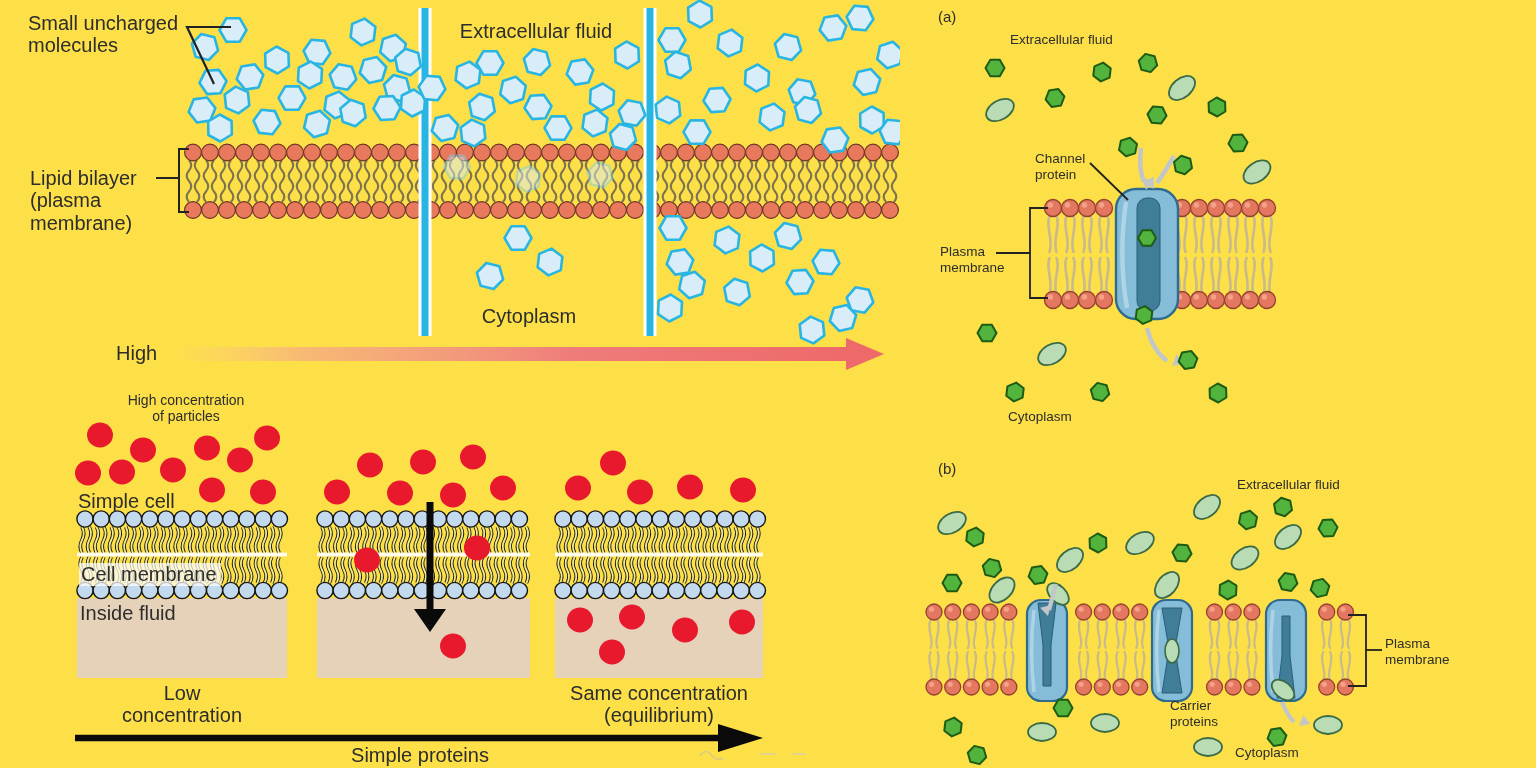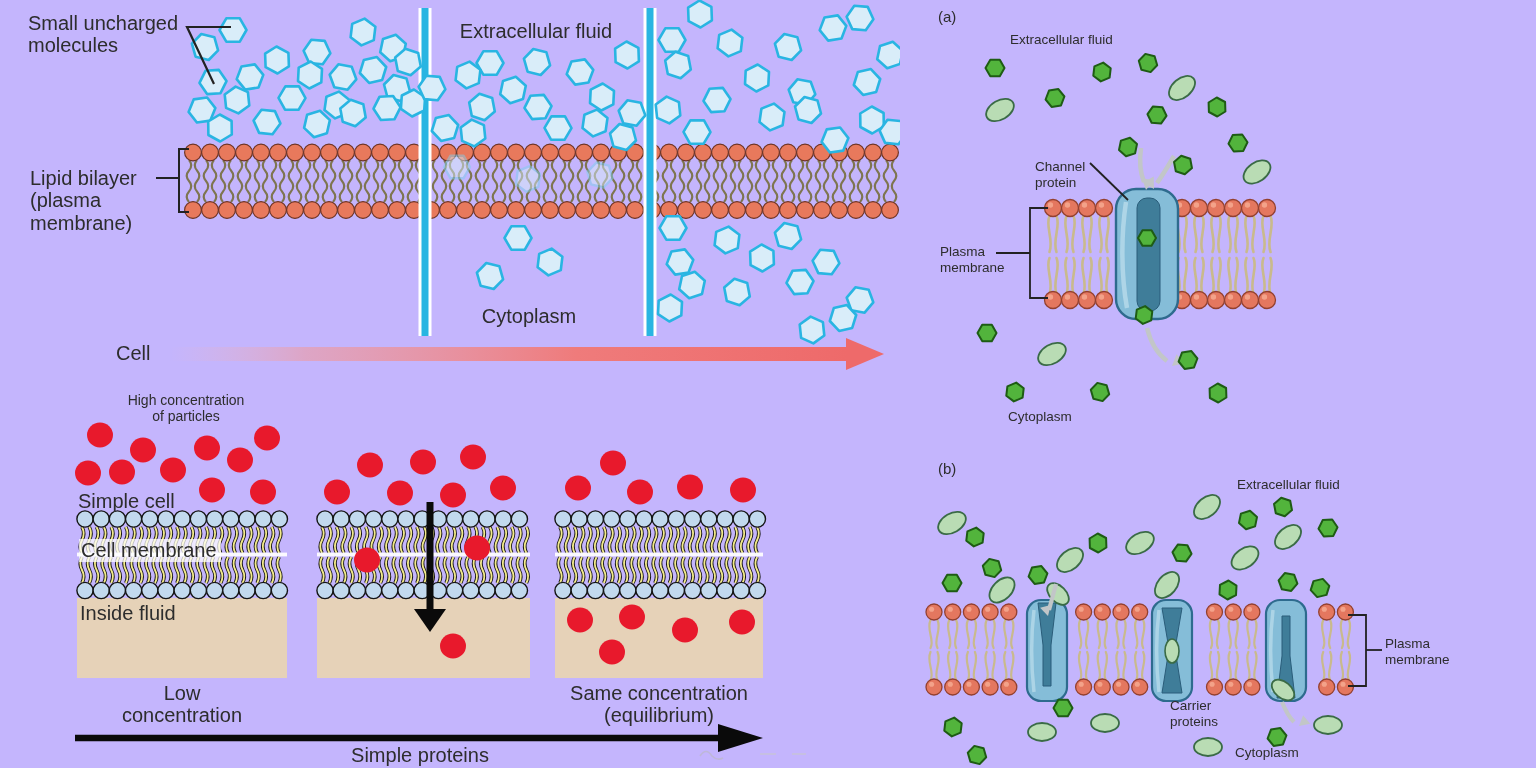--- a/index.html
+++ b/index.html
@@ -1,23 +1,23 @@
 <!DOCTYPE html>
 <html><head>
 <meta charset="utf-8">
 <style>
   html,body{margin:0;padding:0;background:#fff;}
-  #stage{position:relative;width:1536px;height:768px;background:#c4b5fd;overflow:hidden;
+  #stage{position:relative;width:1536px;height:768px;background:#fde047;overflow:hidden;
          font-family:"Liberation Sans",sans-serif;}
   .region{position:absolute;}
   svg{position:absolute;left:0;top:0;display:block;}
   .lbl{position:absolute;color:#2d2d2d;font-size:20px;line-height:1.12;white-space:pre-line;z-index:5;}
   .lbl.center{transform:translateX(-50%);text-align:center;}
   .lbl.sm{font-size:13.5px;line-height:1.2;}
-  .lbl.hl{background:rgba(255,255,255,.72);padding:0 4px 1px 2px;}
+  .lbl.hl{background:rgba(255,255,255,.72);padding:0 4px 1px 2px;margin-top:24px;}
 </style>
 </head>
 <body>
 <div id="stage">
 
 <div class="region" style="left:0;top:0;width:900px;height:390px">
   <svg id="svgA" width="900" height="390" viewBox="0 0 900 390">
         <g>
           <path d="M 189 160 q 4.5 5.25 0 10.5 q -4.5 5.25 0 10.5 q 4.5 5.25 0 10.5 q -4.5 5.25 0 10.5" stroke="#7e7550" stroke-width="2.1" fill="none"></path>
           <path d="M 197 160 q -4.5 5.25 0 10.5 q 4.5 5.25 0 10.5 q -4.5 5.25 0 10.5 q 4.5 5.25 0 10.5" stroke="#7e7550" stroke-width="2.1" fill="none"></path>
@@ -303,21 +303,21 @@
           <polygon points="846,338 884,354 846,370" fill="#ee6a6a"></polygon>
         </g>
       </svg>
   <div class="lbl" style="left:28px;top:12px">Small uncharged
 molecules</div>
   <div class="lbl center" style="left:536px;top:20px">Extracellular fluid</div>
   <div class="lbl" style="left:30px;top:167px">Lipid bilayer
 (plasma
 membrane)</div>
   <div class="lbl center" style="left:529px;top:305px">Cytoplasm</div>
-  <div class="lbl" style="left:116px;top:342px">Cell</div>
+  <div class="lbl" style="left:116px;top:342px">High</div>
 </div>
 
 <div class="region" style="left:0;top:390px;width:900px;height:378px">
   <svg id="svgB" width="900" height="378" viewBox="0 0 900 378">
         <g>
           <rect x="77" y="208" width="210" height="80" fill="#e6d2b8"></rect>
           <path d="M 82 137 q 3.4 6.5 0 13 q -3.4 6.5 0 13" stroke="#151515" stroke-width="3.6" fill="none"></path>
           <path d="M 82 137 q 3.4 6.5 0 13 q -3.4 6.5 0 13" stroke="#f2ea8a" stroke-width="1.9" fill="none"></path>
           <path d="M 82 167 q -3.4 6.5 0 13 q 3.4 6.5 0 13" stroke="#151515" stroke-width="3.6" fill="none"></path>
           <path d="M 82 167 q -3.4 6.5 0 13 q 3.4 6.5 0 13" stroke="#f2ea8a" stroke-width="1.9" fill="none"></path>
@@ -946,21 +946,21 @@
         <g>
           <path d="M 128 208 L 110 208 L 110 298 L 128 298" stroke="#222" stroke-width="1.8" fill="none"></path>
           <line x1="76" y1="253" x2="110" y2="253" stroke="#222" stroke-width="1.8"></line>
         </g>
         <g>
           <line x1="170" y1="163" x2="208" y2="200" stroke="#222" stroke-width="1.8"></line>
         </g>
       </svg>
   <div class="lbl sm" style="left:18px;top:8px;font-size:15px">(a)</div>
   <div class="lbl sm" style="left:90px;top:32px">Extracellular fluid</div>
-  <div class="lbl sm" style="left:115px;top:159px">Channel
+  <div class="lbl sm" style="left:115px;top:151px">Channel
 protein</div>
   <div class="lbl sm" style="left:20px;top:244px">Plasma
 membrane</div>
   <div class="lbl sm" style="left:88px;top:409px">Cytoplasm</div>
 </div>
 
 <div class="region" style="left:920px;top:450px;width:616px;height:318px">
   <svg id="svgD" width="616" height="318" viewBox="0 0 616 318">
         <g>
           <path d="M 10.5 170 C 6 180 15 190 10.5 198" stroke="#c9ba8c" stroke-width="2.2" fill="none" stroke-linecap="round"></path>

